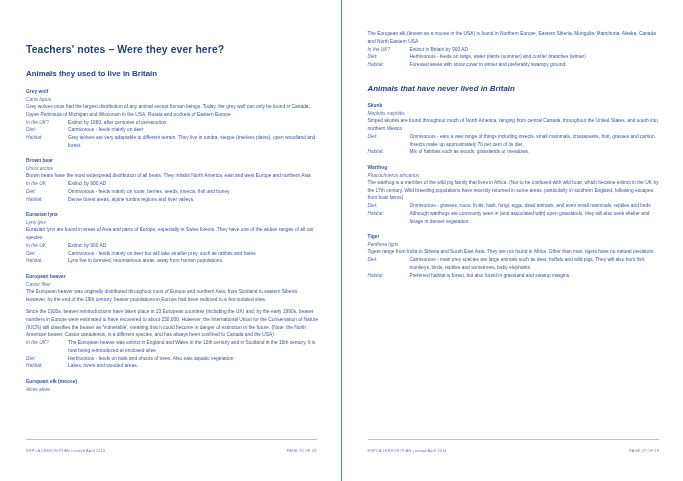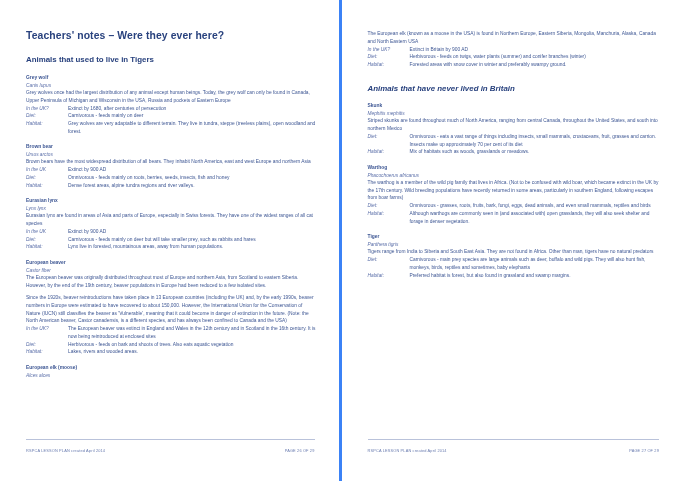--- a/index.html
+++ b/index.html
@@ -21,22 +21,22 @@
   }
   .page {
     position: relative;
     background: #ffffff;
     width: 341.5px;
     height: 481px;
     box-sizing: border-box;
     overflow: hidden;
   }
   .page-left {
-    padding: 30px 22px 0 26px;
-    border-right: 3px solid #3b82f6;
+    padding: 44px 22px 0 26px;
+    border-right: 1px solid #3b82f6;
   }
   .page-right {
     padding: 30px 24px 0 26px;
   }
   .doc-title {
     color: #29427e;
     font-size: 10.4px;
     font-weight: bold;
     letter-spacing: 0.1px;
     margin: 0 0 13px 0;
@@ -130,21 +130,21 @@
 </style>
 </head>
 <body>
 
 <div class="spread">
 
   <div class="page page-left">
 
     <h1 class="doc-title">Teachers' notes – Were they ever here?</h1>
 
-    <h2 class="section-heading">Animals that used to live in Tigers</h2>
+    <h2 class="section-heading">Animals they used to live in Britain</h2>
 
     <div class="animal">
       <div class="animal-name">Grey wolf</div>
       <div class="animal-latin">Canis lupus</div>
       <p class="animal-desc">Grey wolves once had the largest distribution of any animal except human beings. Today, the grey wolf can only be found in Canada, Upper Peninsula of Michigan and Wisconsin in the USA, Russia and pockets of Eastern Europe</p>
       <div class="facts">
         <div class="fact-row">
           <span class="fact-label">In the UK?</span>
           <span class="fact-value">Extinct by 1680, after centuries of persecution</span>
         </div>

